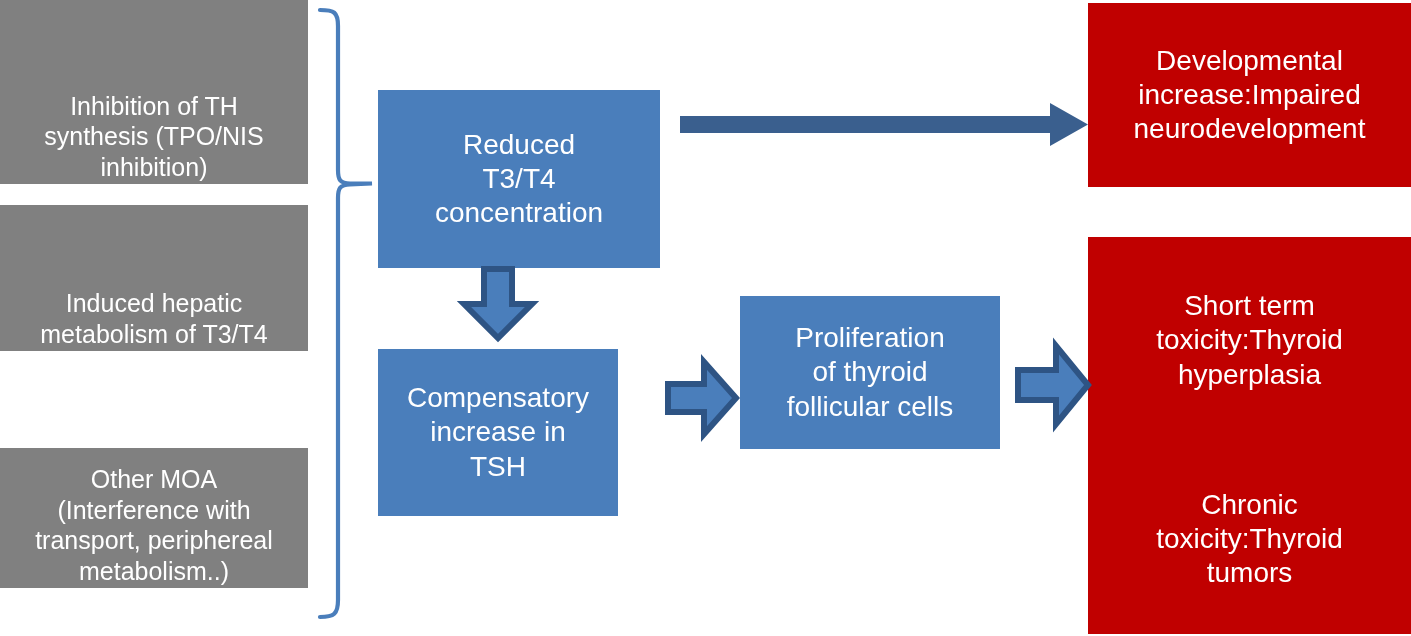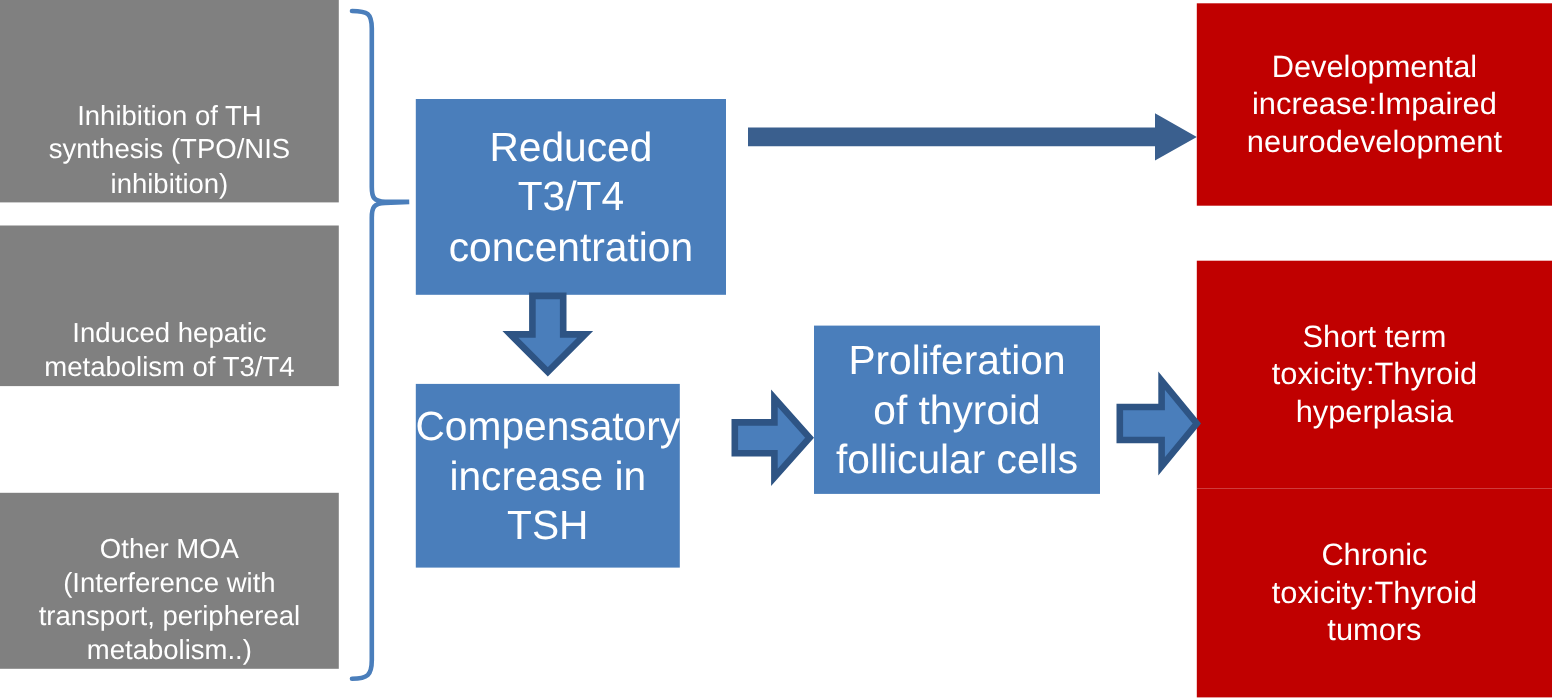--- a/index.html
+++ b/index.html
@@ -29,21 +29,21 @@
     padding: 2px 6px;
     white-space: pre-line;
   }
   .node.gray {
     background: #808080;
     font-size: 25px;
     align-items: flex-end;
   }
   .node.blue {
     background: #4A7EBB;
-    font-size: 37px;
+    font-size: 28px;
   }
   .node.red {
     background: #C00000;
     font-size: 28px;
   }
   .arrow-svg {
     position: absolute;
     overflow: visible;
   }
   .brace-svg {
@@ -60,21 +60,21 @@
     <span>Inhibition of TH
 synthesis (TPO/NIS
 inhibition)</span>
   </div>
 
   <div class="node gray" style="left:0px; top:205px; width:308px; height:146px;">
     <span>Induced hepatic
 metabolism of T3/T4</span>
   </div>
 
-  <div class="node gray" style="left:0px; top:448px; width:308px; height:160px;">
+  <div class="node gray" style="left:0px; top:448px; width:308px; height:140px;">
     <span>Other MOA
 (Interference with
 transport, periphereal
 metabolism..)</span>
   </div>
 
   <svg class="brace-svg" style="left:300px; top:0px;" width="80" height="636" viewBox="0 0 80 636">
     <path d="M 20 10
              C 34 10, 38 12, 38 26
              L 38 170

